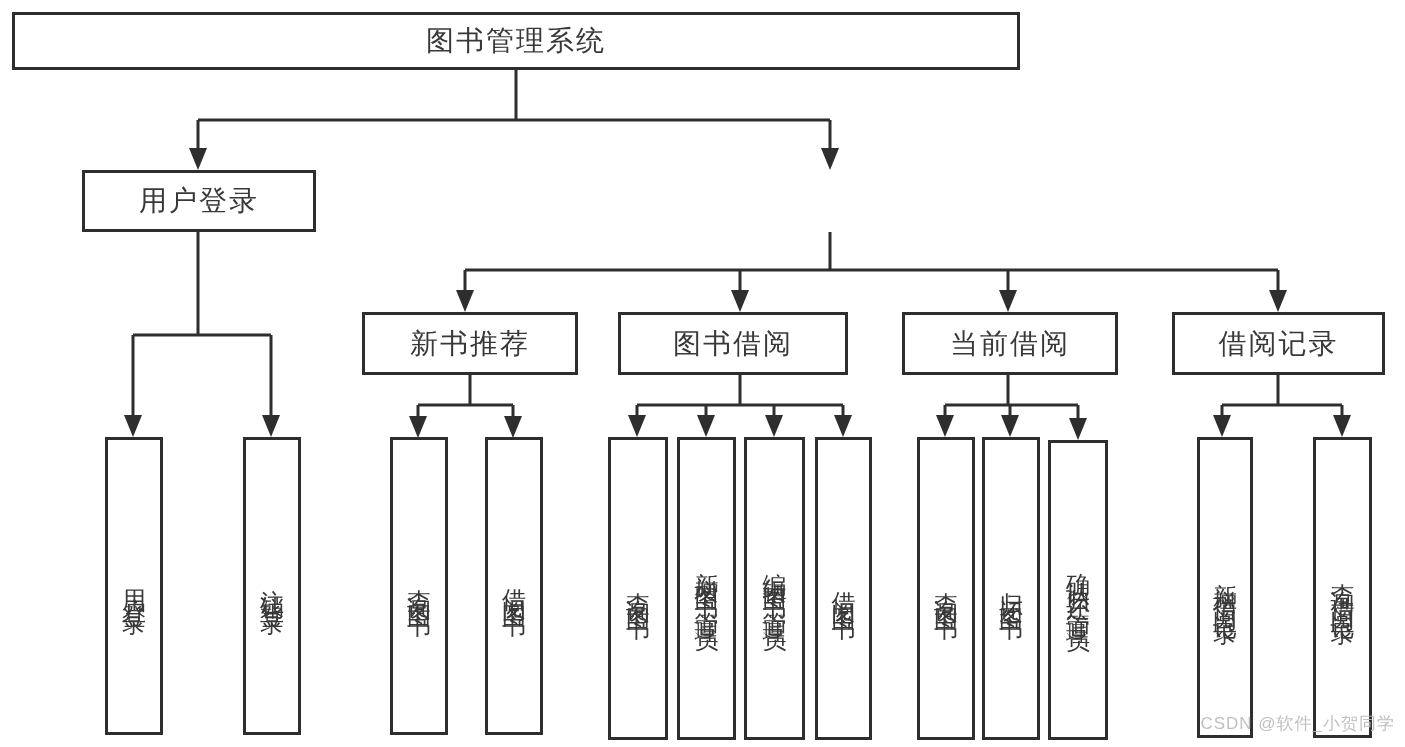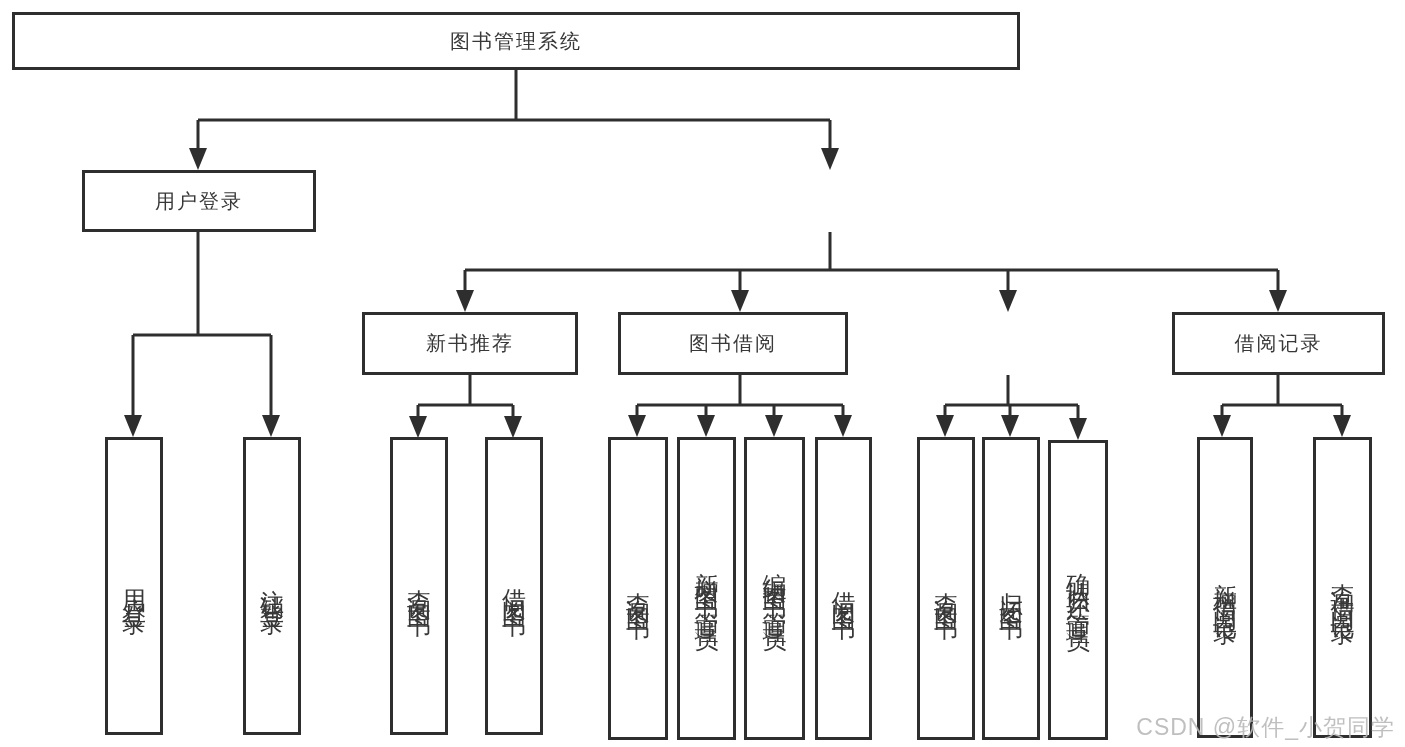--- a/index.html
+++ b/index.html
@@ -14,21 +14,21 @@
   .hbox{
     position:absolute;
     box-sizing:border-box;
     border:3px solid #2e2e2e;
     background:#ffffff;
     display:flex;align-items:center;justify-content:center;
     z-index:2;
   }
   .hbox span{
     color:#383838;
-    font-size:20px;
+    font-size:28px;
     letter-spacing:2px;
     white-space:nowrap;
   }
   .vbox{
     position:absolute;
     box-sizing:border-box;
     border:3px solid #2e2e2e;
     background:#ffffff;
     display:flex;align-items:center;justify-content:center;
     z-index:2;
@@ -39,21 +39,21 @@
     color:#383838;
     font-size:24px;
     letter-spacing:8px;
     line-height:1;
     white-space:nowrap;
   }
   .watermark{
     position:absolute;
     right:10px;
     top:712px;
-    font-size:23px;
+    font-size:17px;
     color:#b9b9b9;
     letter-spacing:1px;
     z-index:3;
     opacity:0.9;
     white-space:nowrap;
   }
 </style>
 </head>
 <body>
 
@@ -106,20 +106,23 @@
   <div class="hbox" style="left:82px;top:170px;width:234px;height:62px">
     <span>用户登录</span>
   </div>
 
   <div class="hbox" style="left:618px;top:312px;width:230px;height:63px">
     <span>图书借阅</span>
   </div>
   <div class="hbox" style="left:362px;top:312px;width:216px;height:63px">
     <span>新书推荐</span>
   </div>
+  <div class="hbox" style="left:902px;top:312px;width:216px;height:63px">
+    <span>当前借阅</span>
+  </div>
   <div class="hbox" style="left:1172px;top:312px;width:213px;height:63px">
     <span>借阅记录</span>
   </div>
 
   <div class="vbox" style="left:105px;top:437px;width:58px;height:298px">
     <span>用户登录</span>
   </div>
   <div class="vbox" style="left:243px;top:437px;width:58px;height:298px">
     <span>注销登录</span>
   </div>

